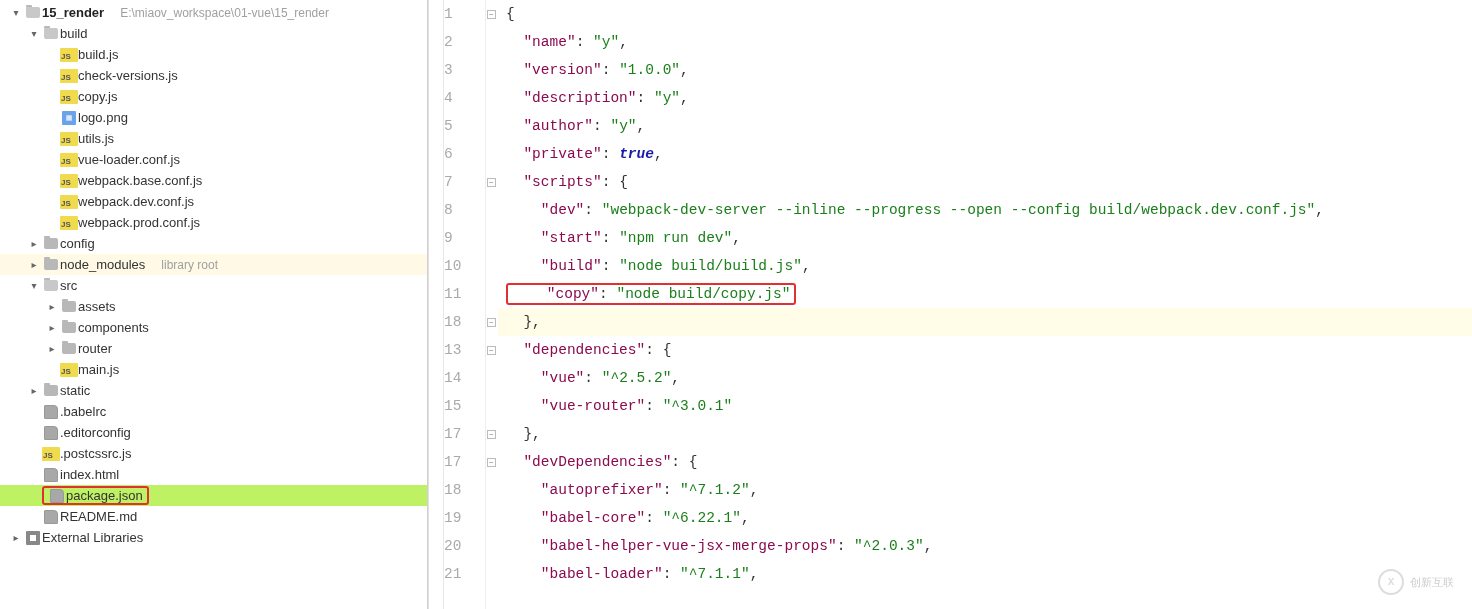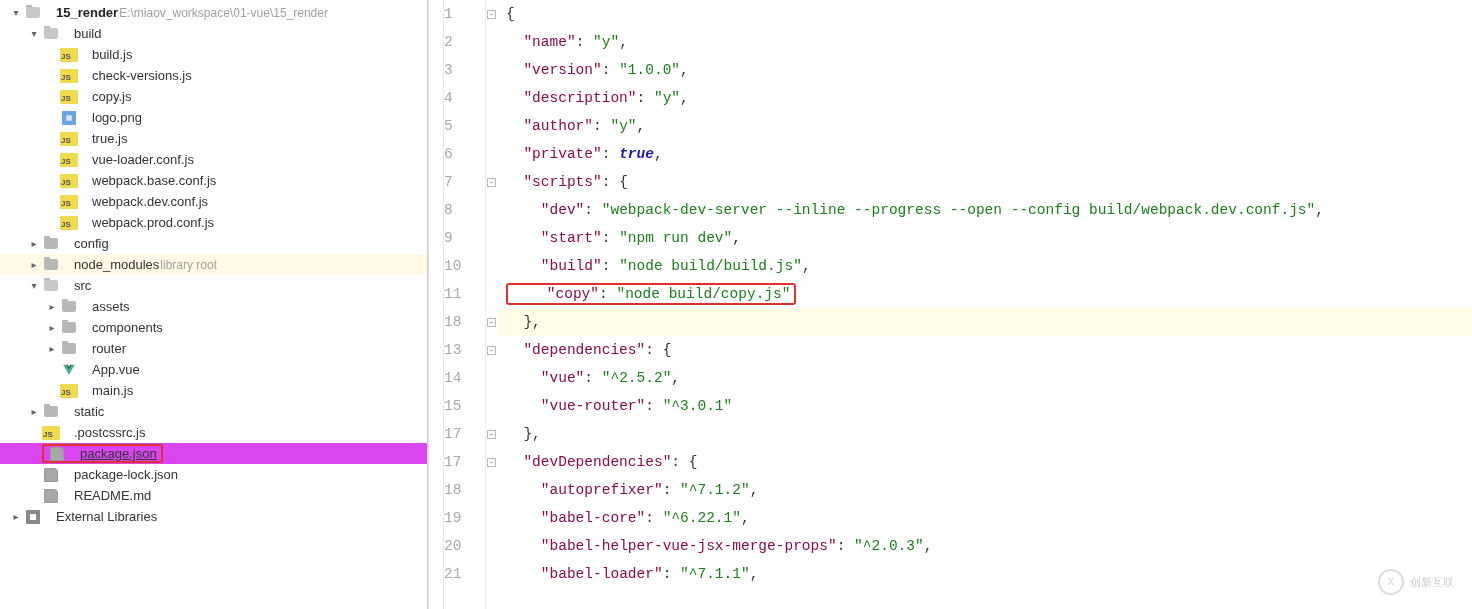--- a/index.html
+++ b/index.html
@@ -1,35 +1,35 @@
 <!DOCTYPE html>
 <html><head>
 <meta charset="utf-8">
 <style>
 * { margin:0; padding:0; box-sizing:border-box; }
 body { font-family:"Segoe UI",Arial,sans-serif; font-size:13px; color:#333; background:#fff; height:609px; width:1472px; overflow:hidden; }
 .root { display:flex; height:100%; }
 .sidebar { width:428px; background:#fff; border-right:1px solid #d0d0d0; overflow-y:auto; padding-top:2px; }
 .tree-row { display:flex; align-items:center; height:21px; cursor:pointer; white-space:nowrap; }
 .tree-row.node-modules { background:#fff9e6; }
-.tree-row.selected { background:#d946ef;text-decoration:underline; }
+.tree-row.selected { background:#bef264; }
 .chevron { width:16px; display:inline-flex; justify-content:center; color:#666; font-size:10px; }
 .indent { display:inline-block; }
 .icon-slot { width:18px; display:inline-flex; justify-content:center; align-items:center; }
 .folder-icon { width:14px; height:11px; background:#b8b8b8; border-radius:1px 2px 2px 2px; position:relative; }
 .folder-icon::before { content:""; position:absolute; top:-2px; left:0; width:6px; height:2px; background:#b8b8b8; border-radius:1px 1px 0 0; }
 .folder-icon.open { background:#c8c8c8; }
 .js-icon { width:22px; height:14px; background:#f0db4f; color:#555; font-size:8px; font-weight:bold; display:flex; align-items:flex-end; justify-content:flex-start; padding:0 0 1px 1px; border-radius:1px; }
 .png-icon { width:14px; height:14px; background:#6ba3e8; color:#fff; font-size:7px; display:flex; align-items:center; justify-content:center; border-radius:1px; }
 .json-icon, .generic-icon, .html-icon { width:14px; height:14px; background:#a8a8a8; border-radius:1px; position:relative; border:1px solid #999; border-top-right-radius:4px; }
 .lib-icon { width:14px; height:14px; border:2px solid #888; border-radius:1px; display:flex; align-items:center; justify-content:center; }
 .lib-icon::after { content:""; width:6px; height:6px; border:2px solid #888; }
-.label { margin-left:14px; }
+.label { margin-left:0; }
 .label.bold { font-weight:600; color:#222; }
-.path-hint { color:#a0a0a0; margin-left:1px; font-size:12px; }
+.path-hint { color:#a0a0a0; margin-left:16px; font-size:12px; }
 .hl-red { border:2px solid #e03030; border-radius:3px; padding:0 4px; display:inline-flex; align-items:center; height:19px; }
 .gutter-col { width:16px; background:#fff; border-left:1px solid #e0e0e0; border-right:1px solid #e8e8e8; }
 .editor { flex:1; display:flex; font-family:Consolas,"Courier New",monospace; font-size:14.5px; position:relative; }
 .line-numbers { width:42px; text-align:right; color:#aaa; padding-right:12px; user-select:none; border-right:1px solid #eee; }
 .fold-col { width:12px; }
 .fold-col .fold { border:1px solid #bbb; width:9px; height:9px; font-size:8px; line-height:7px; text-align:center; color:#888; margin-left:1px; }
 .code-lines { flex:1; }
 .ln, .code-row, .fold-row { height:28px; display:flex; align-items:center; }
 .code-row { padding-left:8px; white-space:pre; position:relative; }
 .code-row.hl { background:#fffde7; }
@@ -95,21 +95,21 @@
           <span class="png-icon">▦</span>
         </span>
         <span class="label">logo.png</span>
       </div>
       <div class="tree-row">
         <span class="indent" style="width:44px"></span>
         <span class="chevron"></span>
         <span class="icon-slot">
           <span class="js-icon">JS</span>
         </span>
-        <span class="label">true.js</span>
+        <span class="label">utils.js</span>
       </div>
       <div class="tree-row">
         <span class="indent" style="width:44px"></span>
         <span class="chevron"></span>
         <span class="icon-slot">
           <span class="js-icon">JS</span>
         </span>
         <span class="label">vue-loader.conf.js</span>
       </div>
       <div class="tree-row">
@@ -182,68 +182,73 @@
         <span class="chevron">▸</span>
         <span class="icon-slot">
           <span class="folder-icon"></span>
         </span>
         <span class="label">router</span>
       </div>
       <div class="tree-row">
         <span class="indent" style="width:44px"></span>
         <span class="chevron"></span>
         <span class="icon-slot">
-          <svg width="14" height="14" viewBox="0 0 24 24">
-            <path fill="#41b883" d="M2 3 L12 20 L22 3 L17 3 L12 12 L7 3 Z"></path>
-            <path fill="#35495e" d="M7 3 L12 12 L17 3 L14 3 L12 7 L10 3 Z"></path>
-          </svg>
-        </span>
-        <span class="label">App.vue</span>
-      </div>
-      <div class="tree-row">
-        <span class="indent" style="width:44px"></span>
-        <span class="chevron"></span>
-        <span class="icon-slot">
           <span class="js-icon">JS</span>
         </span>
         <span class="label">main.js</span>
       </div>
       <div class="tree-row">
         <span class="indent" style="width:26px"></span>
         <span class="chevron">▸</span>
         <span class="icon-slot">
           <span class="folder-icon"></span>
         </span>
         <span class="label">static</span>
       </div>
       <div class="tree-row">
         <span class="indent" style="width:26px"></span>
         <span class="chevron"></span>
         <span class="icon-slot">
+          <span class="generic-icon"></span>
+        </span>
+        <span class="label">.babelrc</span>
+      </div>
+      <div class="tree-row">
+        <span class="indent" style="width:26px"></span>
+        <span class="chevron"></span>
+        <span class="icon-slot">
+          <span class="generic-icon"></span>
+        </span>
+        <span class="label">.editorconfig</span>
+      </div>
+      <div class="tree-row">
+        <span class="indent" style="width:26px"></span>
+        <span class="chevron"></span>
+        <span class="icon-slot">
           <span class="js-icon">JS</span>
         </span>
         <span class="label">.postcssrc.js</span>
+      </div>
+      <div class="tree-row">
+        <span class="indent" style="width:26px"></span>
+        <span class="chevron"></span>
+        <span class="icon-slot">
+          <span class="html-icon"></span>
+        </span>
+        <span class="label">index.html</span>
       </div>
       <div class="tree-row selected">
         <span class="indent" style="width:26px"></span>
         <span class="chevron"></span>
         <span class="hl-red">
           <span class="icon-slot">
             <span class="json-icon"></span>
           </span>
           <span class="label">package.json</span>
         </span>
-      </div>
-      <div class="tree-row">
-        <span class="indent" style="width:26px"></span>
-        <span class="chevron"></span>
-        <span class="icon-slot">
-          <span class="json-icon"></span>
-        </span>
-        <span class="label">package-lock.json</span>
       </div>
       <div class="tree-row">
         <span class="indent" style="width:26px"></span>
         <span class="chevron"></span>
         <span class="icon-slot">
           <span class="generic-icon"></span>
         </span>
         <span class="label">README.md</span>
       </div>
       <div class="tree-row">

